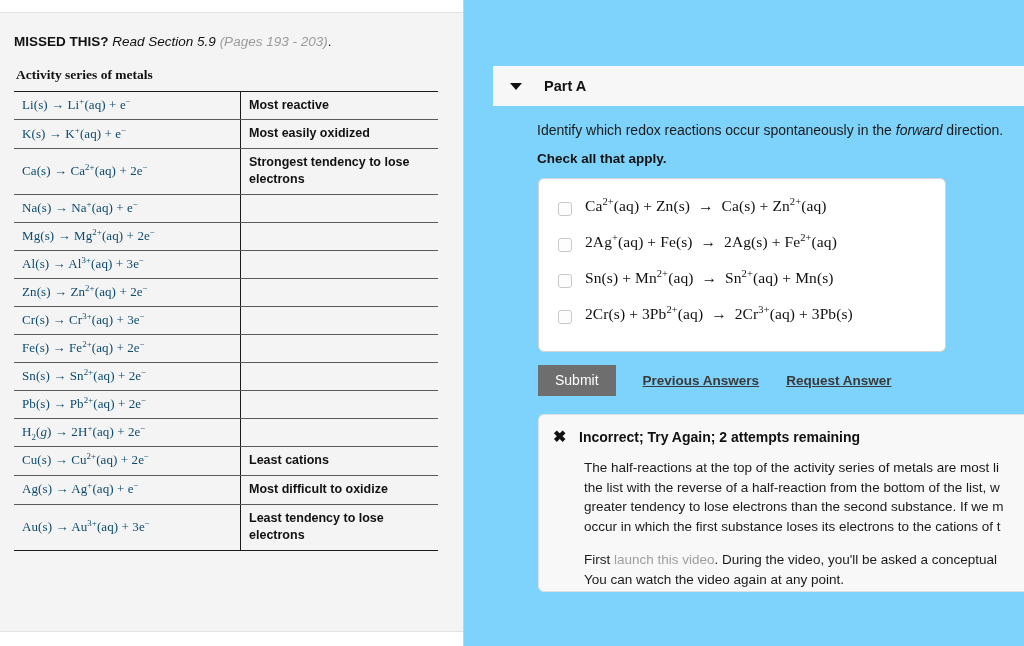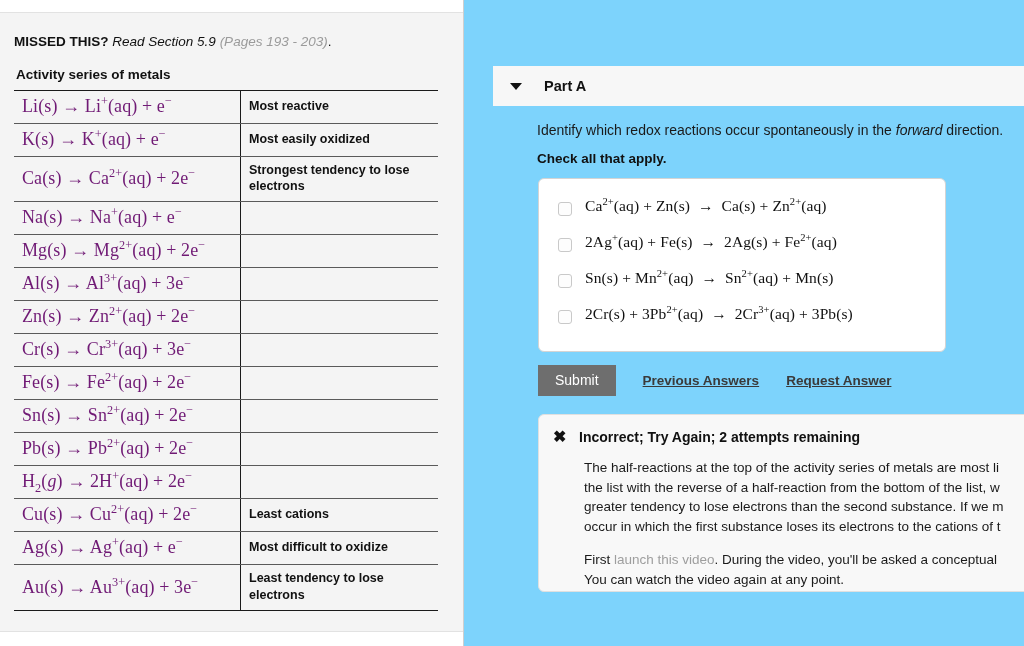--- a/index.html
+++ b/index.html
@@ -58,20 +58,21 @@
   }
   .missed-period {
     color: #111;
   }
 
   .series-title {
     font-size: 13.5px;
     font-weight: bold;
     color: #111;
     margin: 0 0 8px 2px;
+    font-family: Liberation Serif, serif;
   }
 
   
   table.activity {
     border-collapse: collapse;
     width: 424px;
     table-layout: fixed;
   }
   table.activity tr.top-rule td {
     border-top: 1.5px solid #1a1a1a;
@@ -79,22 +80,22 @@
   table.activity td {
     border-bottom: 1px solid #5a5a5a;
     padding: 0;
     vertical-align: middle;
   }
   table.activity td.eq {
     width: 212px;
     border-right: 1.5px solid #1a1a1a;
     padding: 5px 6px 6px 8px;
     font-family: "Liberation Serif", serif;
-    font-size: 18px;
-    color: #701a75;
+    font-size: 13px;
+    color: #0c4a6e;
     white-space: nowrap;
     letter-spacing: 0.1px;
   }
   table.activity td.note {
     padding: 5px 6px 6px 8px;
     font-size: 12.5px;
     font-weight: bold;
     color: #111;
     line-height: 1.35;
   }

